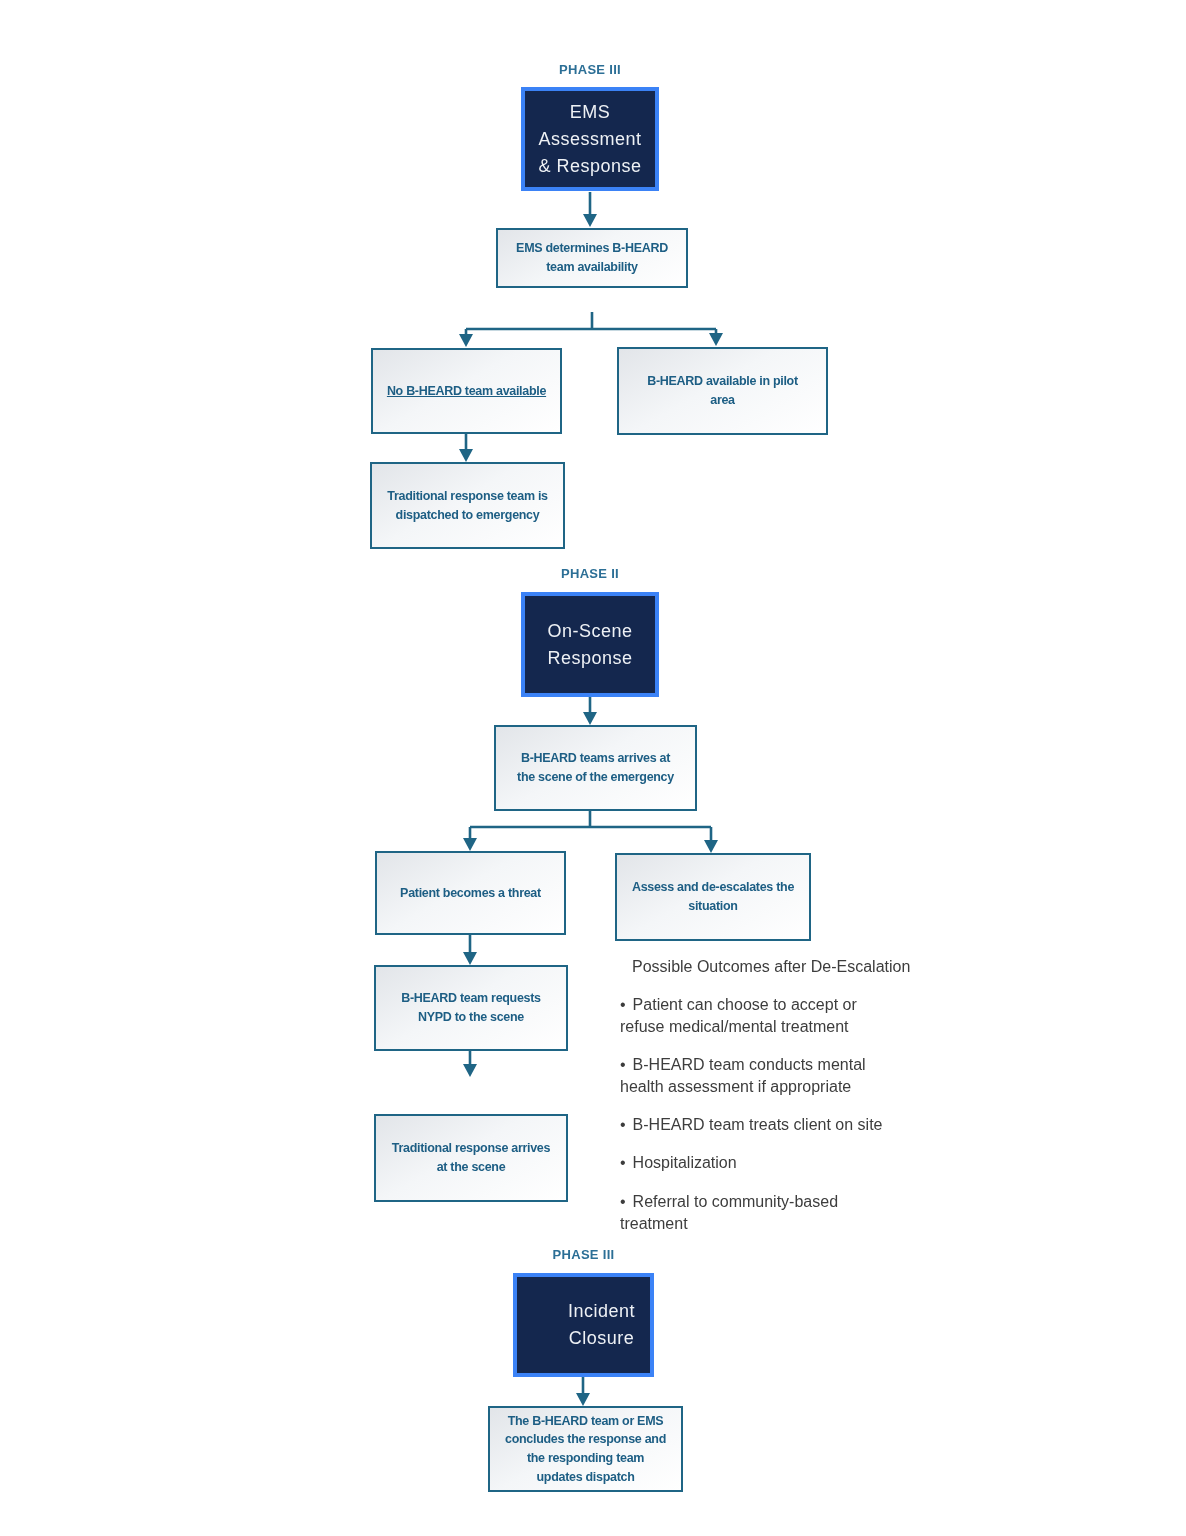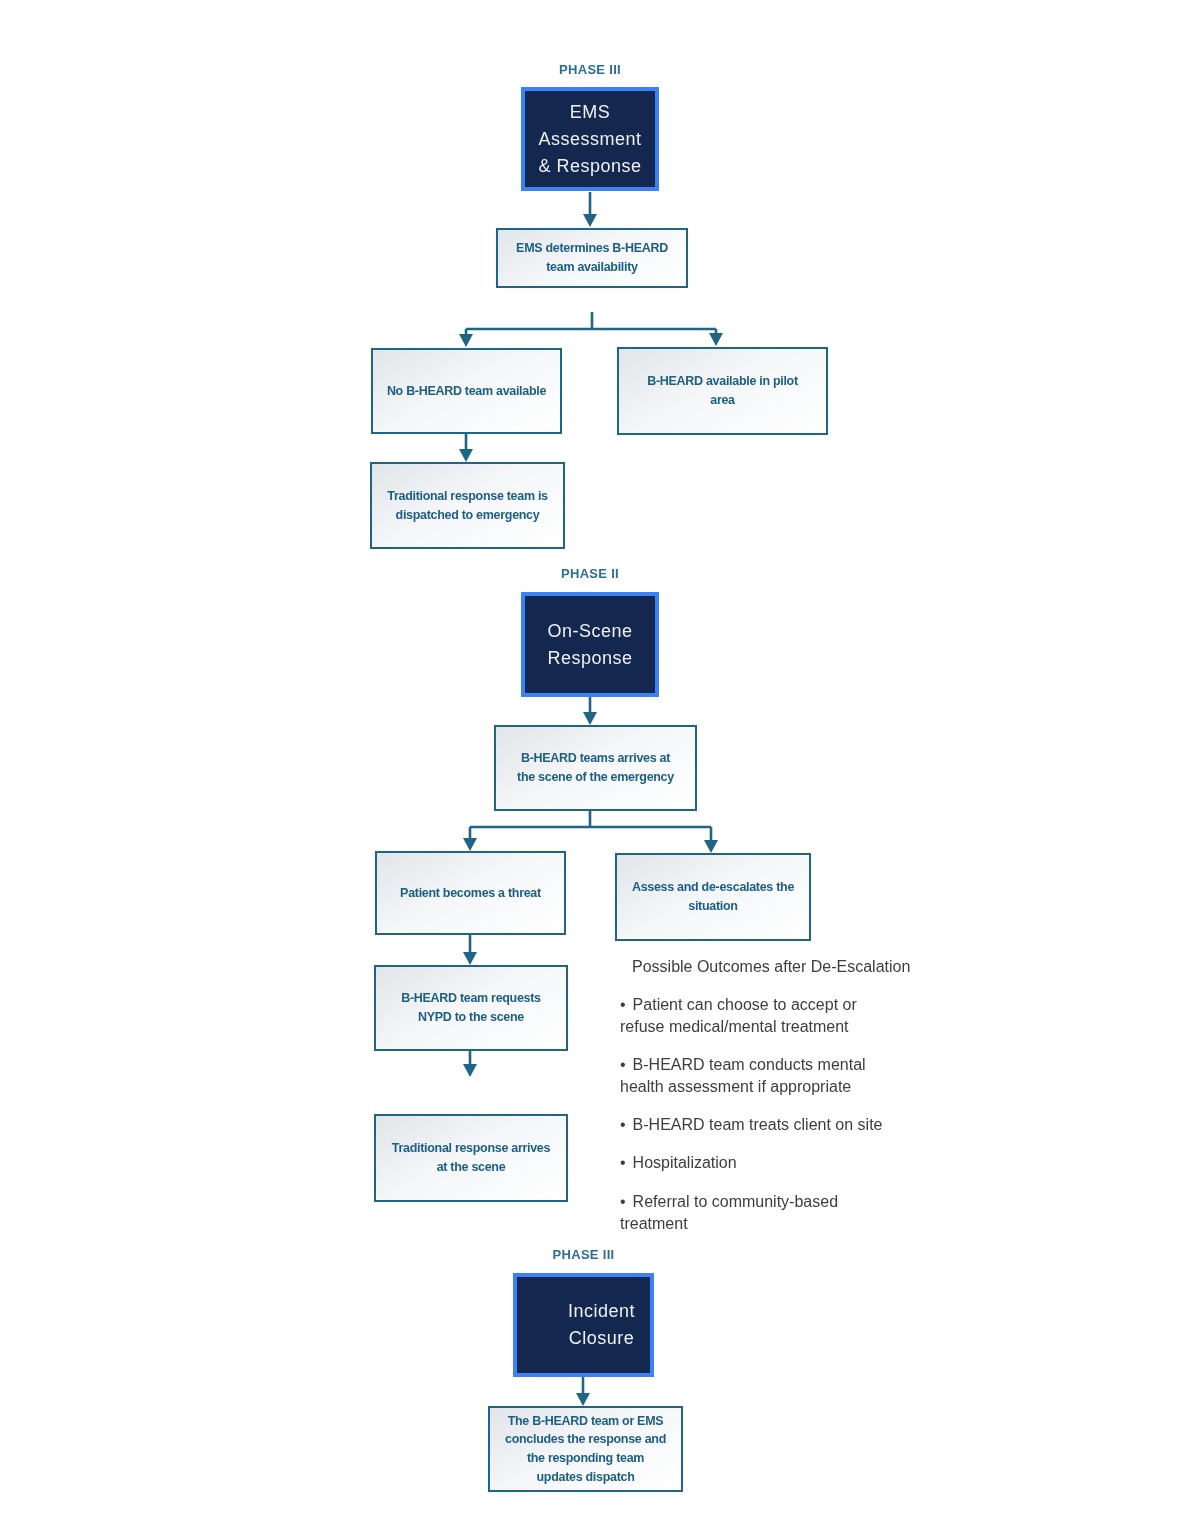--- a/index.html
+++ b/index.html
@@ -76,21 +76,21 @@
     <span class="pre">EMS
 Assessment
 &amp; Response</span>
   </div>
 
   <div class="step-box" style="left:496px;top:228px;width:192px;height:60px;">
     <span class="pre">EMS determines B-HEARD
 team availability</span>
   </div>
 
-  <div class="step-box" style="left:371px;top:348px;width:191px;height:86px;">
+  <div class="step-box" style="left:371px;top:348px;width:191px;height:86px;text-decoration:underline;">
     <span class="pre">No B-HEARD team available</span>
   </div>
 
   <div class="step-box" style="left:617px;top:347px;width:211px;height:88px;">
     <span class="pre">B-HEARD available in pilot
 area</span>
   </div>
 
   <div class="step-box" style="left:370px;top:462px;width:195px;height:87px;">
     <span class="pre">Traditional response team is

